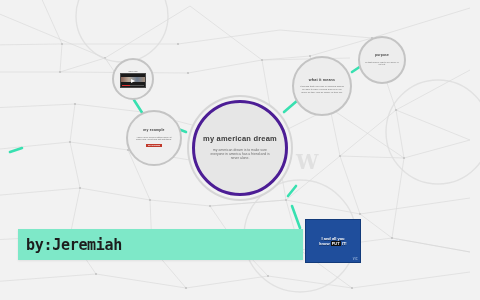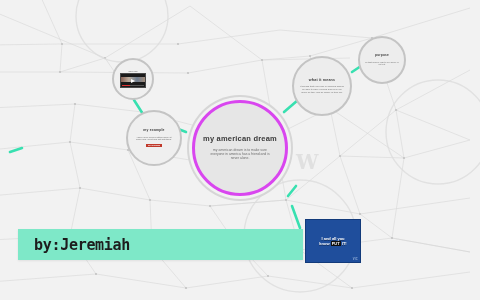--- a/index.html
+++ b/index.html
@@ -26,21 +26,21 @@
     line-height:1.15;
   }
   .node .n-body{
     color:#6f6f6f;line-height:1.25;
   }
 
   
   #central{
     left:192px;top:100px;width:96px;height:96px;
     background:#e6e6e6;
-    border:3px solid #d946ef;
+    border:3px solid #4c1d95;
     box-shadow:0 0 0 3px #f2f2f2, 0 0 0 5px #d6d6d6;
   }
   #central .n-title{font-size:7.5px;margin-bottom:4px;}
   #central .n-body{font-size:3.4px;max-width:62px;}
 
   
   #node-means{
     left:292px;top:56px;width:60px;height:60px;
     background:#ededed;border:2px solid #c4c4c4;
   }
@@ -115,21 +115,21 @@
   
   #banner{
     position:absolute;left:18px;top:229px;width:285px;height:31px;
     background:#7ee8c8;
     display:flex;align-items:center;
     box-shadow:0 1px 2px rgba(0,0,0,.08);
   }
   #banner .btext{
     font-family:"DejaVu Sans Mono",monospace;
     font-weight:bold;font-size:15px;color:#1d1d1d;
-    padding-left:16px;letter-spacing:-.3px;
+    padding-left:8px;letter-spacing:-.3px;
   }
 
   
   #wmark{
     position:absolute;left:296px;top:150px;
     font-size:20px;color:#e0e0e0;font-weight:bold;
     font-family:"DejaVu Serif",serif;letter-spacing:-2px;
     user-select:none;
   }
 </style>

